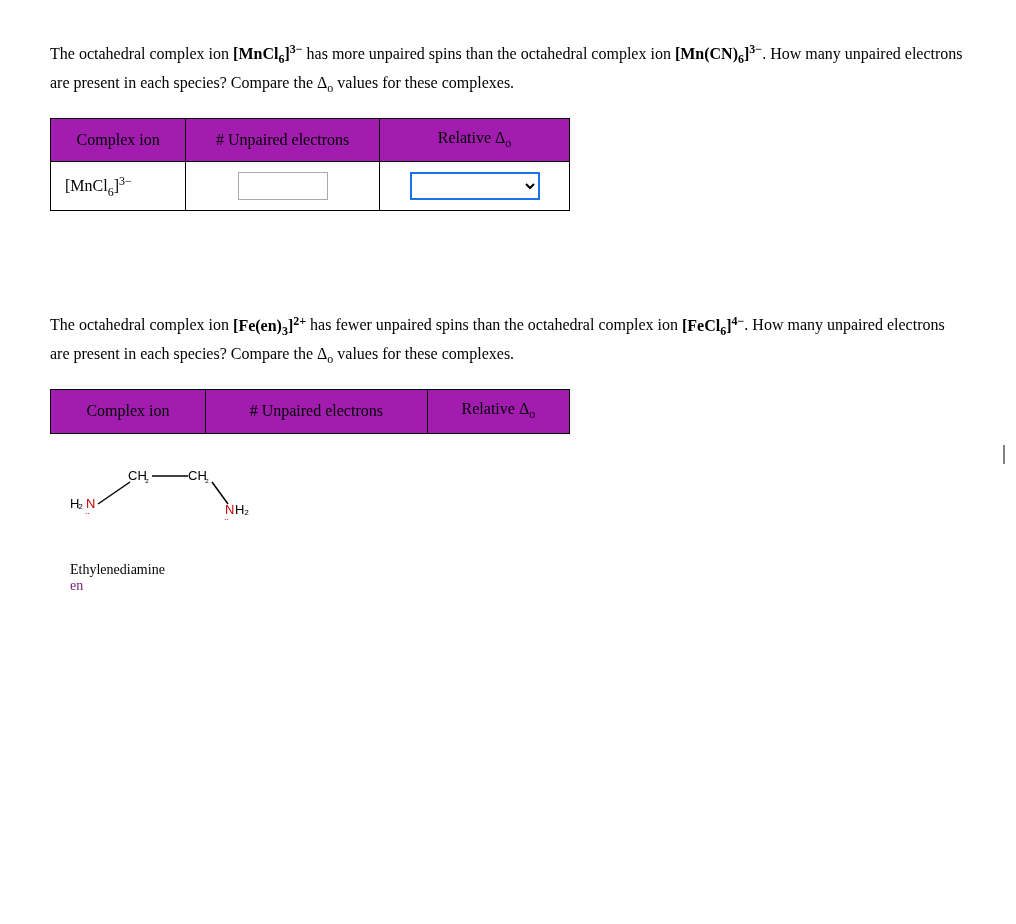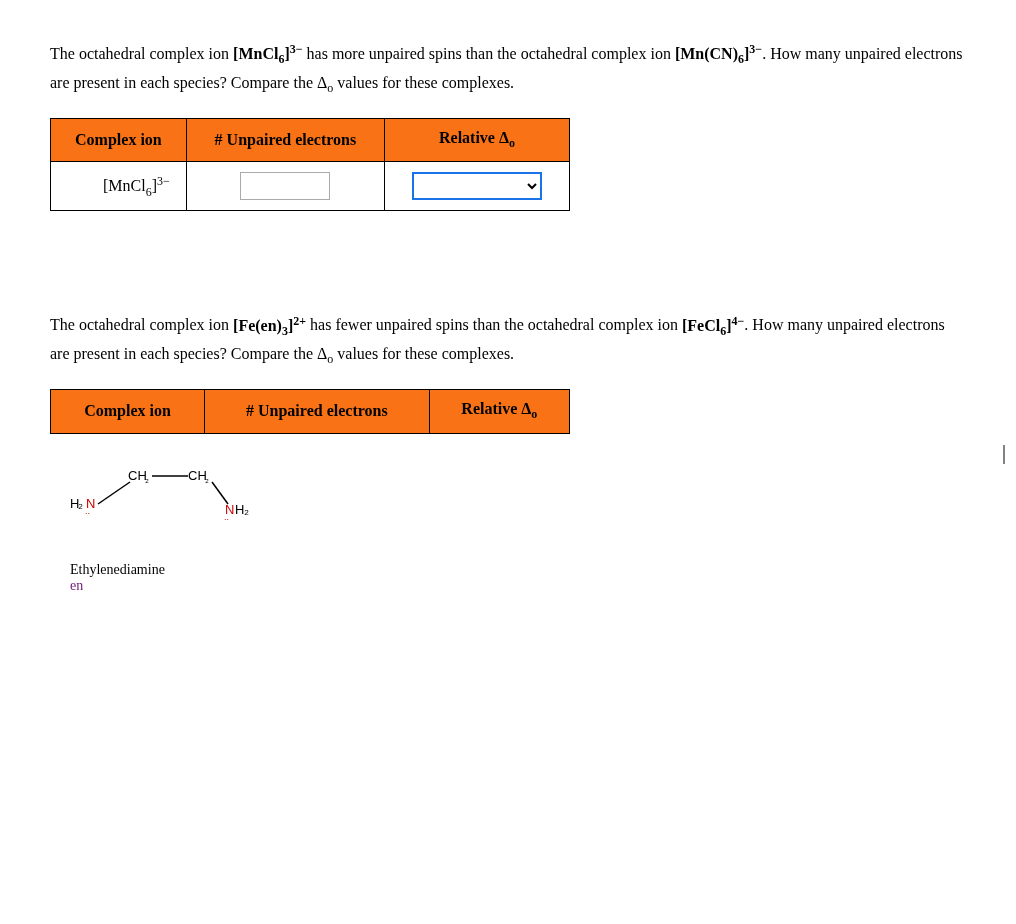--- a/index.html
+++ b/index.html
@@ -30,25 +30,25 @@
       margin-top: 10px;
       min-width: 520px;
     }
     th, td {
       border: 1px solid #000;
       padding: 10px 16px;
       text-align: center;
       vertical-align: middle;
     }
     th {
-      font-weight: bold;
-      background: #f97316;
+      font-weight: normal;
+      background: #a21caf;
     }
     td:first-child {
-      text-align: right;
+      text-align: left;
       padding-left: 14px;
       white-space: nowrap;
     }
     .input-box {
       border: 1px solid #aaa;
       width: 90px;
       height: 28px;
       display: inline-block;
     }
     .select-box {

